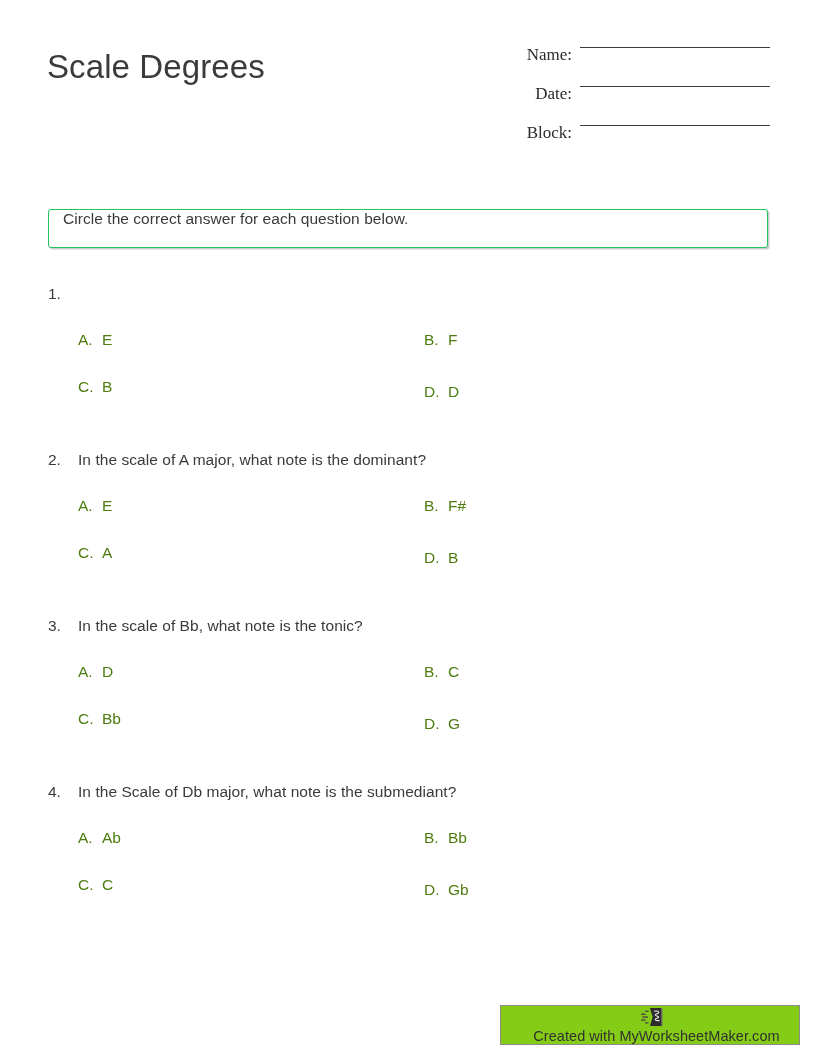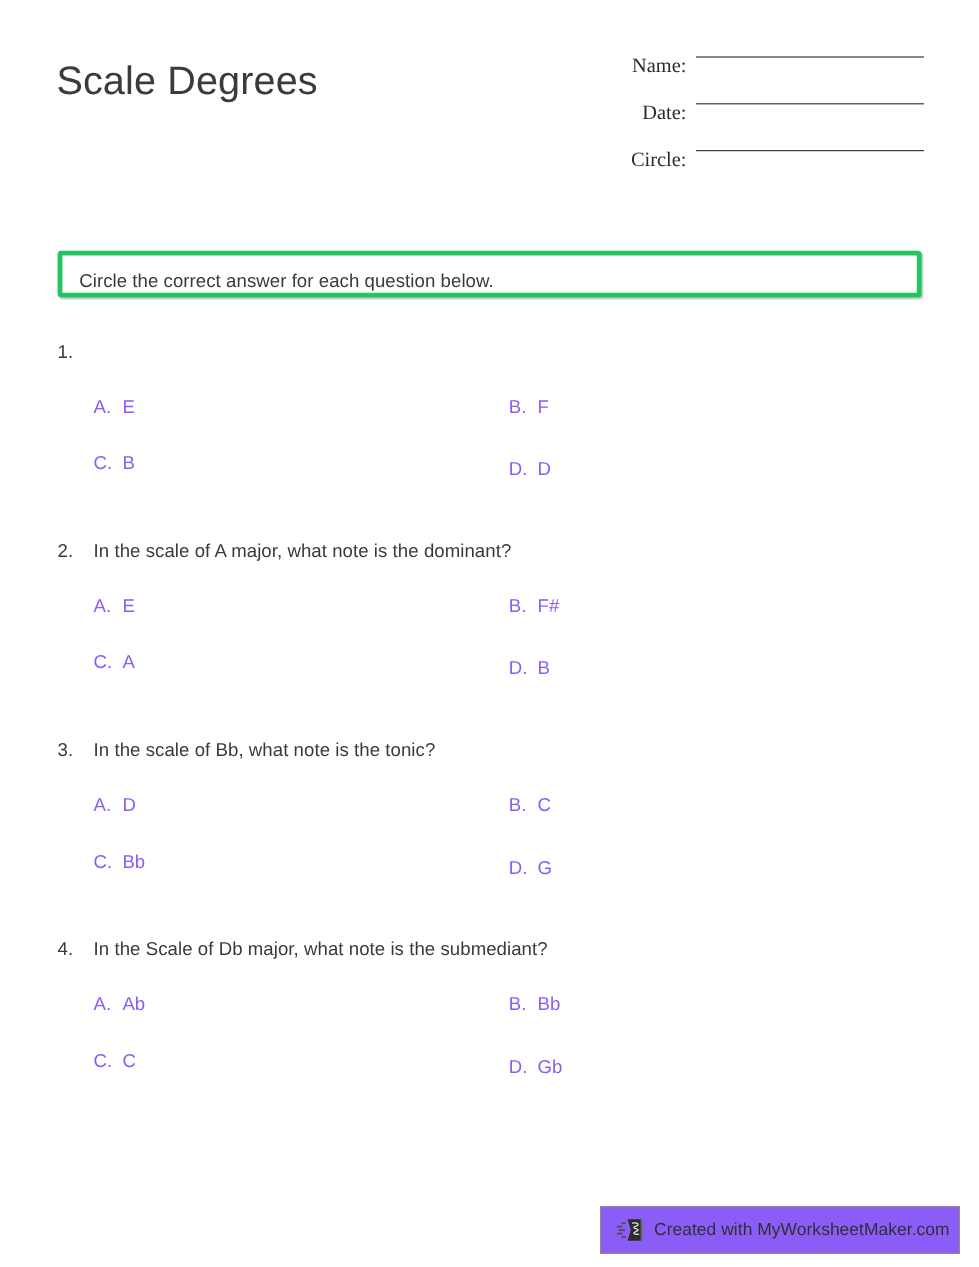--- a/index.html
+++ b/index.html
@@ -66,27 +66,27 @@
     margin-bottom: 1px;
   }
 
   
   .instruction-box {
     position: absolute;
     left: 48px;
     top: 209px;
     width: 720px;
     height: 39px;
-    border: 4px solid #22c55e;
+    border: 1px solid #22c55e;
     border-radius: 3px;
     box-sizing: border-box;
     box-shadow: 1.5px 1.5px 0 rgba(90,90,90,0.30);
     background: #ffffff;
     display: flex;
-    align-items: flex-end;
+    align-items: flex-start;
   }
   .instruction-text {
     padding-left: 14px;
     font-size: 15.5px;
     color: #3a3a3a;
     font-weight: 400;
     letter-spacing: 0.05px;
   }
 
   
@@ -124,45 +124,46 @@
   }
 
   .answers {
     position: relative;
     margin-top: 20px;
     height: 110px;
   }
   .opt {
     position: absolute;
     font-size: 15.5px;
-    color: #8b5cf6;
+    color: #4d7c0f;
     white-space: nowrap;
   }
   .opt .opt-letter {
     display: inline-block;
     width: 24px;
   }
   .opt-a { left: 78px;  top: 0px;  }
   .opt-b { left: 424px; top: 0px;  }
   .opt-c { left: 78px;  top: 47px; }
   .opt-d { left: 424px; top: 52px; }
 
   
   .footer-badge {
     position: absolute;
     left: 500px;
     top: 1005px;
     width: 300px;
     height: 40px;
     border: 1px solid #8c8c8c;
     box-sizing: border-box;
-    background: #8b5cf6;
+    background: #84cc16;
     display: flex;
     align-items: center;
     padding-left: 13px;
+    flex-direction: column;
   }
   .footer-logo {
     width: 24px;
     height: 22px;
     margin-right: 7px;
     flex-shrink: 0;
     display: block;
   }
   .footer-text {
     font-size: 14.5px;
@@ -181,21 +182,21 @@
   <div class="name-block">
     <div class="name-row">
       <div class="name-label">Name:</div>
       <div class="name-line"></div>
     </div>
     <div class="name-row">
       <div class="name-label">Date:</div>
       <div class="name-line"></div>
     </div>
     <div class="name-row">
-      <div class="name-label">Circle:</div>
+      <div class="name-label">Block:</div>
       <div class="name-line"></div>
     </div>
   </div>
 
   <div class="instruction-box">
     <div class="instruction-text">Circle the correct answer for each question below.</div>
   </div>
 
   <div class="questions">
 

